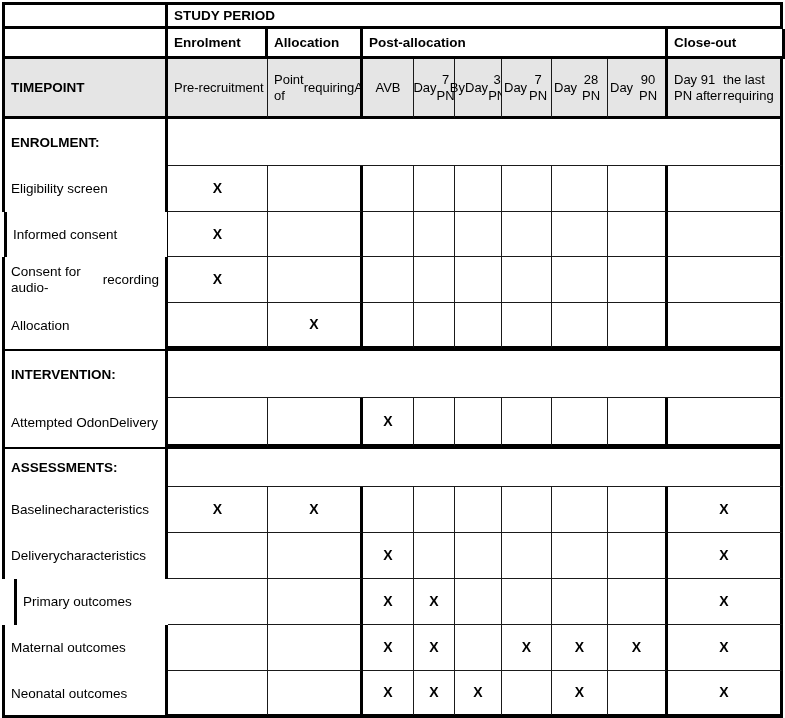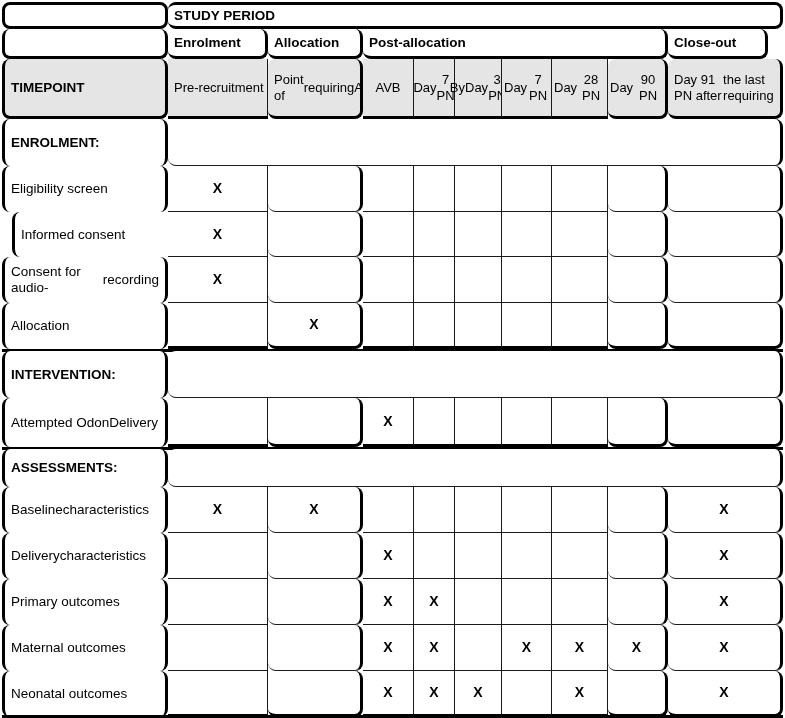--- a/index.html
+++ b/index.html
@@ -41,37 +41,37 @@
     font-size: 14px;
     font-weight: 600;
     padding: 0;
   }
   .cell.timepoint-sub { font-size: 13px; }
 
   
   .bt-th { border-top: 3px solid #000; }
   .bb-th { border-bottom: 3px solid #000; }
   .bl-th { border-left: 3px solid #000; }
-  .br-th { border-right: 3px solid #000; border-radius: 8px; }
+  .br-th { border-right: 3px solid #000; }
   .bb-tn { border-bottom: 1.6px solid #1a1a1a; }
   .br-tn { border-right: 1.6px solid #1a1a1a; }
 
   .wrapline { display: block; }
 </style>
 </head>
 <body>
 
 <div id="schedule">
     <div class="cell bt-th bl-th br-th bb-th" style="left: 2px; top: 2px; width: 166px; height: 27px;"></div>
     <div class="cell bt-th br-th bb-th bold" style="left: 168px; top: 2px; width: 615px; height: 27px;">STUDY PERIOD</div>
     <div class="cell bl-th br-th bb-th" style="left: 2px; top: 29px; width: 166px; height: 30px;"></div>
     <div class="cell br-th bb-th bold" style="left: 168px; top: 29px; width: 100px; height: 30px;">Enrolment</div>
     <div class="cell br-th bb-th bold" style="left: 268px; top: 29px; width: 95px; height: 30px;">Allocation</div>
     <div class="cell br-th bb-th bold" style="left: 363px; top: 29px; width: 305px; height: 30px;">Post-allocation</div>
-    <div class="cell br-th bb-th bold" style="left: 668px; top: 29px; width: 100px; height: 30px;">Close-out</div>
+    <div class="cell br-th bb-th bold" style="left: 668px; top: 29px; width: 117px; height: 30px;">Close-out</div>
     <div class="cell grey bl-th br-th bb-th bold" style="left: 2px; top: 59px; width: 166px; height: 60px;">TIMEPOINT</div>
     <div class="cell grey timepoint-sub bb-th br-tn" style="left: 168px; top: 59px; width: 100px; height: 60px; align-items: center;">
       <span class="wrapline">Pre-</span>
       <span class="wrapline">recruitment</span>
     </div>
     <div class="cell grey timepoint-sub bb-th br-th" style="left: 268px; top: 59px; width: 95px; height: 60px;">
       <span class="wrapline">Point of</span>
       <span class="wrapline">requiring</span>
       <span class="wrapline">AVB</span>
     </div>
@@ -110,21 +110,21 @@
     </div>
     <div class="cell xmark br-tn bb-tn" style="left: 168px; top: 166px; width: 100px; height: 46px;">X</div>
     <div class="cell xmark br-th bb-tn" style="left: 268px; top: 166px; width: 95px; height: 46px;"></div>
     <div class="cell xmark br-tn bb-tn" style="left: 363px; top: 166px; width: 51px; height: 46px;"></div>
     <div class="cell xmark br-tn bb-tn" style="left: 414px; top: 166px; width: 41px; height: 46px;"></div>
     <div class="cell xmark br-tn bb-tn" style="left: 455px; top: 166px; width: 47px; height: 46px;"></div>
     <div class="cell xmark br-tn bb-tn" style="left: 502px; top: 166px; width: 50px; height: 46px;"></div>
     <div class="cell xmark br-tn bb-tn" style="left: 552px; top: 166px; width: 56px; height: 46px;"></div>
     <div class="cell xmark br-th bb-tn" style="left: 608px; top: 166px; width: 60px; height: 46px;"></div>
     <div class="cell xmark br-th bb-tn" style="left: 668px; top: 166px; width: 115px; height: 46px;"></div>
-    <div class="cell bl-th br-th" style="left: 12px; top: 212px; width: 166px; height: 45px;">
+    <div class="cell bl-th br-th" style="left: 4px; top: 212px; width: 166px; height: 45px;">
       <span class="wrapline">Informed consent</span>
     </div>
     <div class="cell xmark br-tn bb-tn" style="left: 168px; top: 212px; width: 100px; height: 45px;">X</div>
     <div class="cell xmark br-th bb-tn" style="left: 268px; top: 212px; width: 95px; height: 45px;"></div>
     <div class="cell xmark br-tn bb-tn" style="left: 363px; top: 212px; width: 51px; height: 45px;"></div>
     <div class="cell xmark br-tn bb-tn" style="left: 414px; top: 212px; width: 41px; height: 45px;"></div>
     <div class="cell xmark br-tn bb-tn" style="left: 455px; top: 212px; width: 47px; height: 45px;"></div>
     <div class="cell xmark br-tn bb-tn" style="left: 502px; top: 212px; width: 50px; height: 45px;"></div>
     <div class="cell xmark br-tn bb-tn" style="left: 552px; top: 212px; width: 56px; height: 45px;"></div>
     <div class="cell xmark br-th bb-tn" style="left: 608px; top: 212px; width: 60px; height: 45px;"></div>
@@ -192,21 +192,21 @@
     </div>
     <div class="cell xmark br-tn bb-tn" style="left: 168px; top: 533px; width: 100px; height: 46px;"></div>
     <div class="cell xmark br-th bb-tn" style="left: 268px; top: 533px; width: 95px; height: 46px;"></div>
     <div class="cell xmark br-tn bb-tn" style="left: 363px; top: 533px; width: 51px; height: 46px;">X</div>
     <div class="cell xmark br-tn bb-tn" style="left: 414px; top: 533px; width: 41px; height: 46px;"></div>
     <div class="cell xmark br-tn bb-tn" style="left: 455px; top: 533px; width: 47px; height: 46px;"></div>
     <div class="cell xmark br-tn bb-tn" style="left: 502px; top: 533px; width: 50px; height: 46px;"></div>
     <div class="cell xmark br-tn bb-tn" style="left: 552px; top: 533px; width: 56px; height: 46px;"></div>
     <div class="cell xmark br-th bb-tn" style="left: 608px; top: 533px; width: 60px; height: 46px;"></div>
     <div class="cell xmark br-th bb-tn" style="left: 668px; top: 533px; width: 115px; height: 46px;">X</div>
-    <div class="cell bl-th br-th" style="left: 2px; top: 579px; width: 166px; height: 46px;">
+    <div class="cell bl-th br-th" style="left: 14px; top: 579px; width: 166px; height: 46px;">
       <span class="wrapline">Primary outcomes</span>
     </div>
     <div class="cell xmark br-tn bb-tn" style="left: 168px; top: 579px; width: 100px; height: 46px;"></div>
     <div class="cell xmark br-th bb-tn" style="left: 268px; top: 579px; width: 95px; height: 46px;"></div>
     <div class="cell xmark br-tn bb-tn" style="left: 363px; top: 579px; width: 51px; height: 46px;">X</div>
     <div class="cell xmark br-tn bb-tn" style="left: 414px; top: 579px; width: 41px; height: 46px;">X</div>
     <div class="cell xmark br-tn bb-tn" style="left: 455px; top: 579px; width: 47px; height: 46px;"></div>
     <div class="cell xmark br-tn bb-tn" style="left: 502px; top: 579px; width: 50px; height: 46px;"></div>
     <div class="cell xmark br-tn bb-tn" style="left: 552px; top: 579px; width: 56px; height: 46px;"></div>
     <div class="cell xmark br-th bb-tn" style="left: 608px; top: 579px; width: 60px; height: 46px;"></div>

